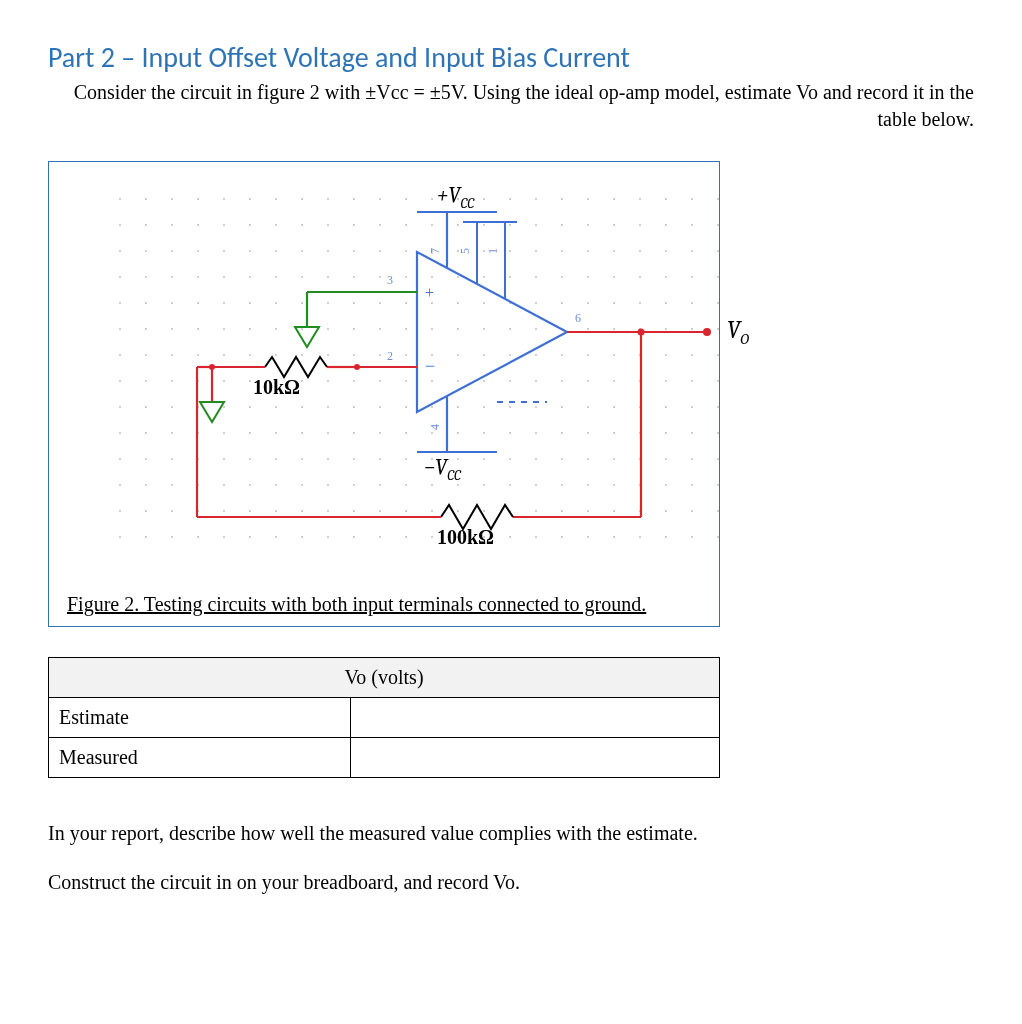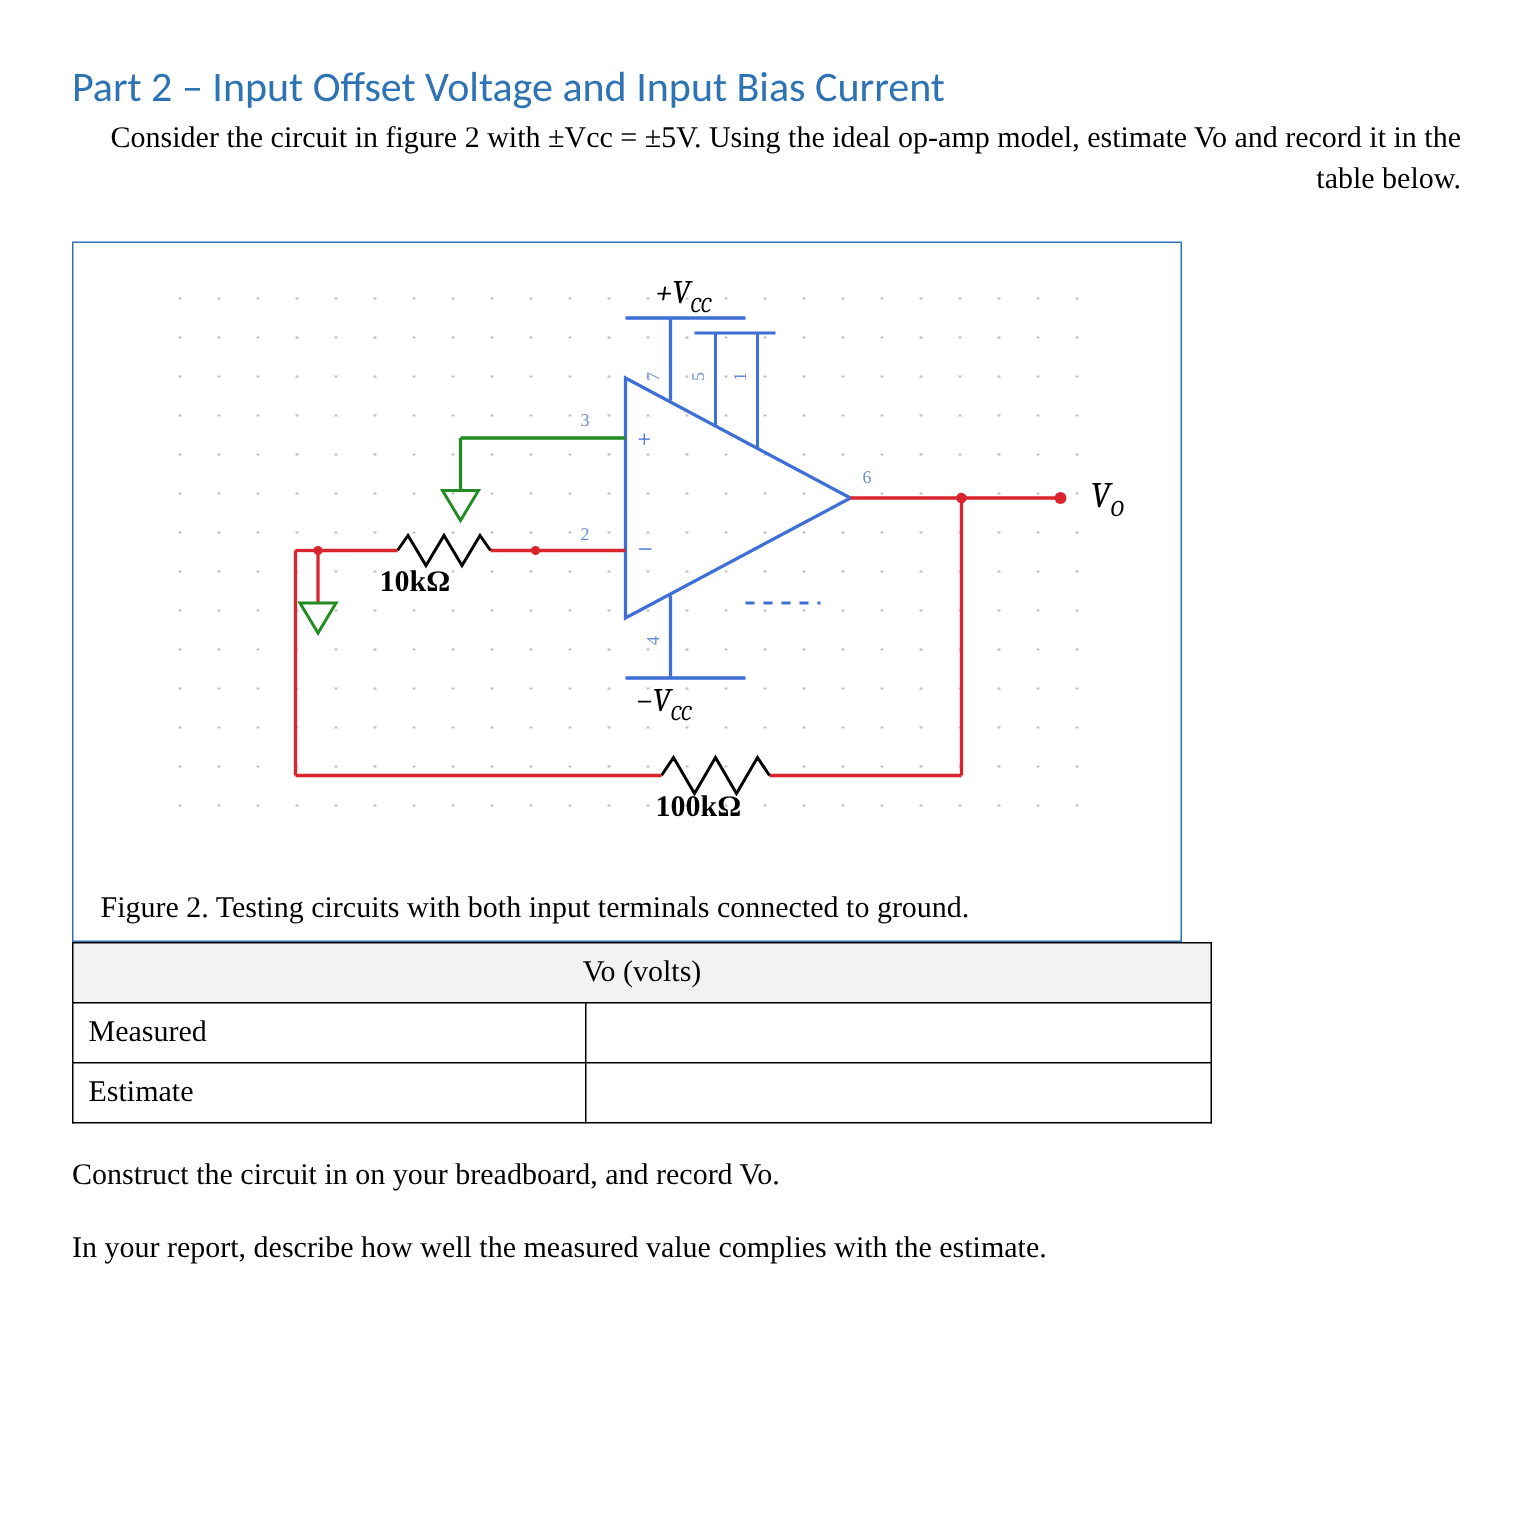--- a/index.html
+++ b/index.html
@@ -20,34 +20,36 @@
       font-weight: 400;
     }
     .prompt {
       margin: 0 0 28px 0;
       line-height: 1.35;
       text-align: right;
     }
     .figure-box {
       border: 1.5px solid #2E74B5;
       padding: 10px 18px 10px 18px;
-      width: 740px;
+      width: 672px;
       box-sizing: border-box;
+      margin-bottom: 30px;
+      text-decoration: underline;
     }
     .figure-svg-wrap {
       width: 100%;
     }
     .caption {
       margin-top: 6px;
       font-size: 20px;
     }
     table.vo-table {
       border-collapse: collapse;
-      width: 760px;
-      margin-bottom: 23px;
+      width: 672px;
+      margin-bottom: 44px;
     }
     table.vo-table th, table.vo-table td {
       border: 1px solid #000;
       padding: 8px 10px;
       font-size: 20px;
       font-weight: normal;
       text-align: left;
     }
     table.vo-table th.header {
       background: #f2f2f2;
@@ -143,26 +145,26 @@
   </div>
   <div class="caption">Figure 2. Testing circuits with both input terminals connected to ground.</div>
 </div>
 
 <table class="vo-table">
   <tbody>
       <tr>
     <th class="header" colspan="2">Vo (volts)</th>
   </tr>
   <tr>
-    <td class="label">Measured</td>
+    <td class="label">Estimate</td>
     <td></td>
   </tr>
   <tr>
-    <td class="label">Estimate</td>
+    <td class="label">Measured</td>
     <td></td>
   </tr>
 </tbody>
   </table>
 
 <div class="bottom-text">
+  <p>In your report, describe how well the measured value complies with the estimate.</p>
   <p>Construct the circuit in on your breadboard, and record Vo.</p>
-  <p>In your report, describe how well the measured value complies with the estimate.</p>
 </div>
 
 </body></html>

